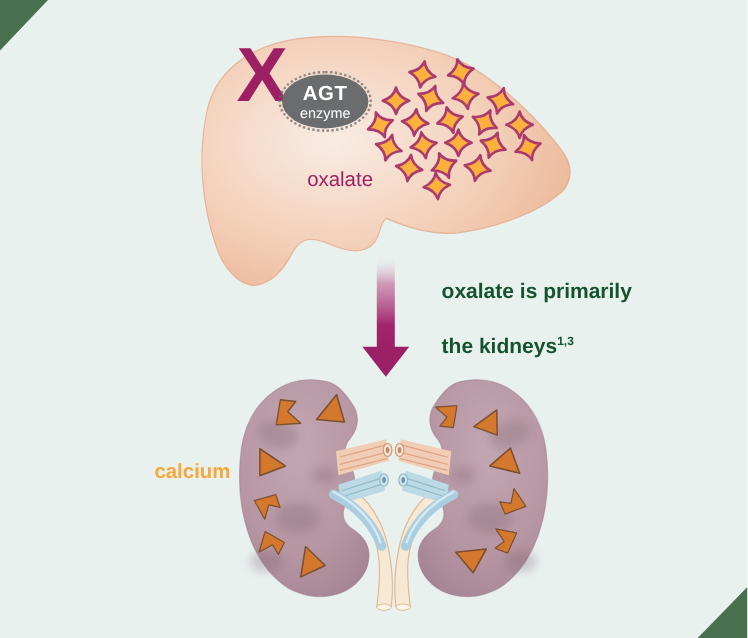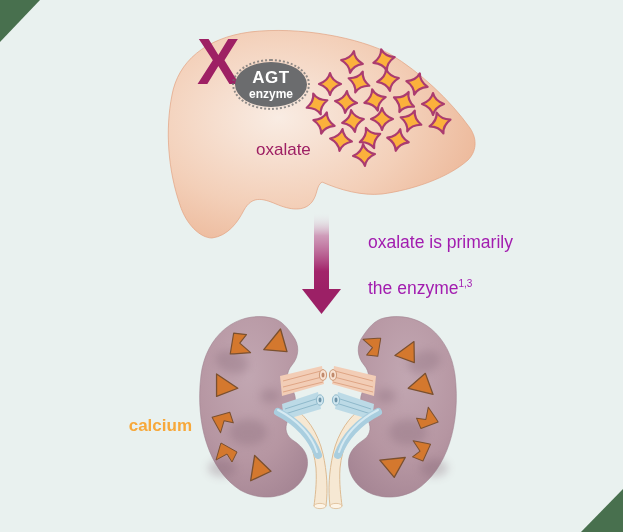--- a/index.html
+++ b/index.html
@@ -18,33 +18,33 @@
     font-family:"Liberation Sans", sans-serif;
   }
   .agt-badge {
     left:235px; top:62px; width:72px; height:45px;
     background:#6b6c6e; border-radius:50%;
     outline:2px dotted rgba(107,108,110,.75); outline-offset:1px;
     display:flex; flex-direction:column; align-items:center; justify-content:center;
     color:#ffffff; text-align:center;
   }
   .agt-line1 { font-size:17px; font-weight:bold; letter-spacing:.5px; line-height:1; }
-  .agt-line2 { font-size:12px; line-height:1; margin-top:2px;font-weight:bold; }
+  .agt-line2 { font-size:12px; line-height:1; margin-top:2px; }
 
   .oxalate-label {
     left:256px; top:140px; font-size:17px; font-weight:normal; color:#9e2064;
   }
   .arrow-caption {
-    left:368px; top:231px; font-size:17.5px; font-weight:normal;
-    color:#a21caf; line-height:1.3; white-space:nowrap;
+    left:368px; top:231px; font-size:17.5px; font-weight:bold;
+    color:#14532d; line-height:1.3; white-space:nowrap;
   }
   .arrow-caption sup { font-size:10px; }
   .calcium-label {
     left:40px; top:383px; width:152px; text-align:right;
-    font-size:17px; font-weight:bold; color:#f7a83a; line-height:1.22;margin-top:33px;
+    font-size:17px; font-weight:bold; color:#f7a83a; line-height:1.22;
   }
 </style>
 </head>
 <body>
 
 <div class="canvas">
 
   <svg class="art" viewBox="0 0 623 532" aria-hidden="true">
     <defs>
       <radialGradient id="liverGrad" cx="36%" cy="42%" r="78%">
@@ -184,20 +184,20 @@
   <div class="overlay agt-badge">
     <div class="agt-line1">AGT</div>
     <div class="agt-line2">enzyme</div>
   </div>
 
   <div class="overlay oxalate-label">oxalate</div>
 
   <div class="overlay arrow-caption">
     <span>oxalate is primarily</span><br>
     <br>
-    <span>the enzyme</span><sup>1,3</sup>
+    <span>the kidneys</span><sup>1,3</sup>
   </div>
 
   <div class="overlay calcium-label">
     <span>calcium</span><br>
   </div>
 
 </div>
 
 </body></html>

